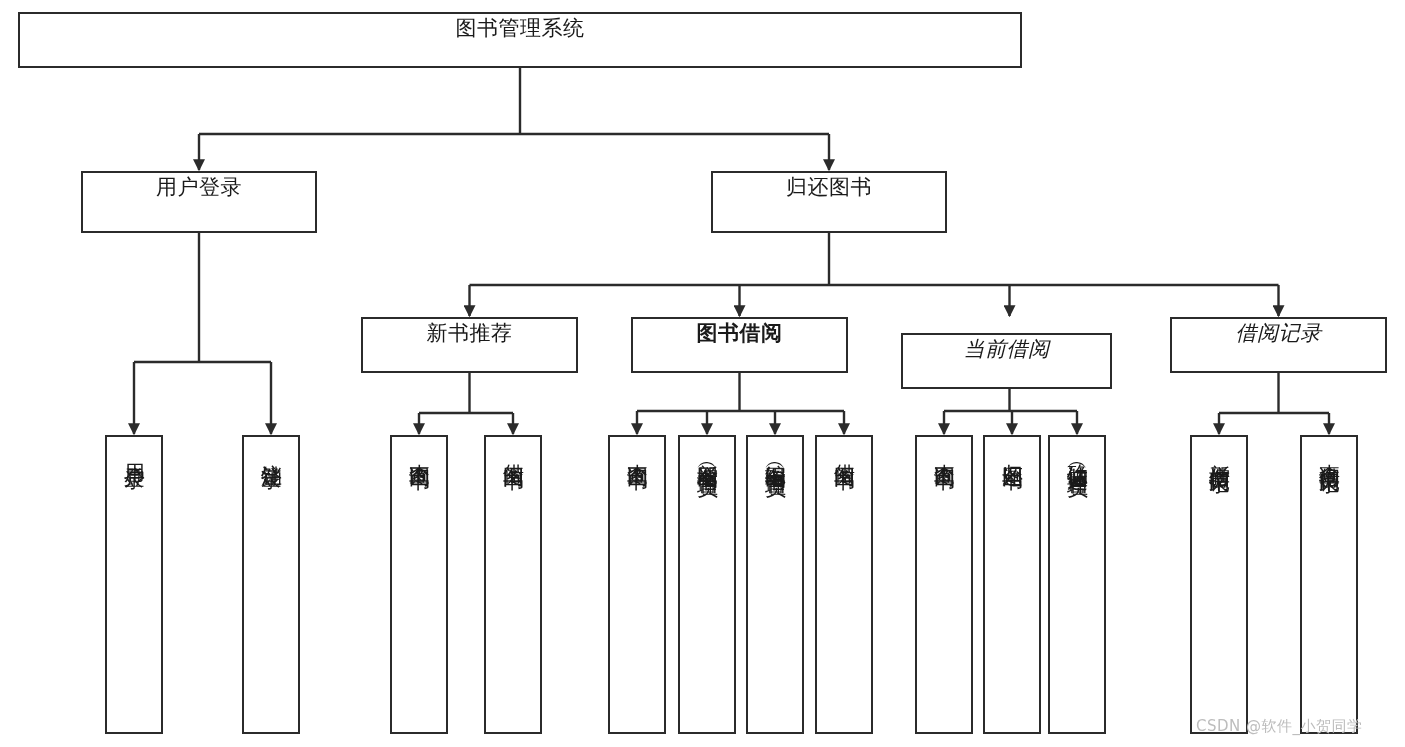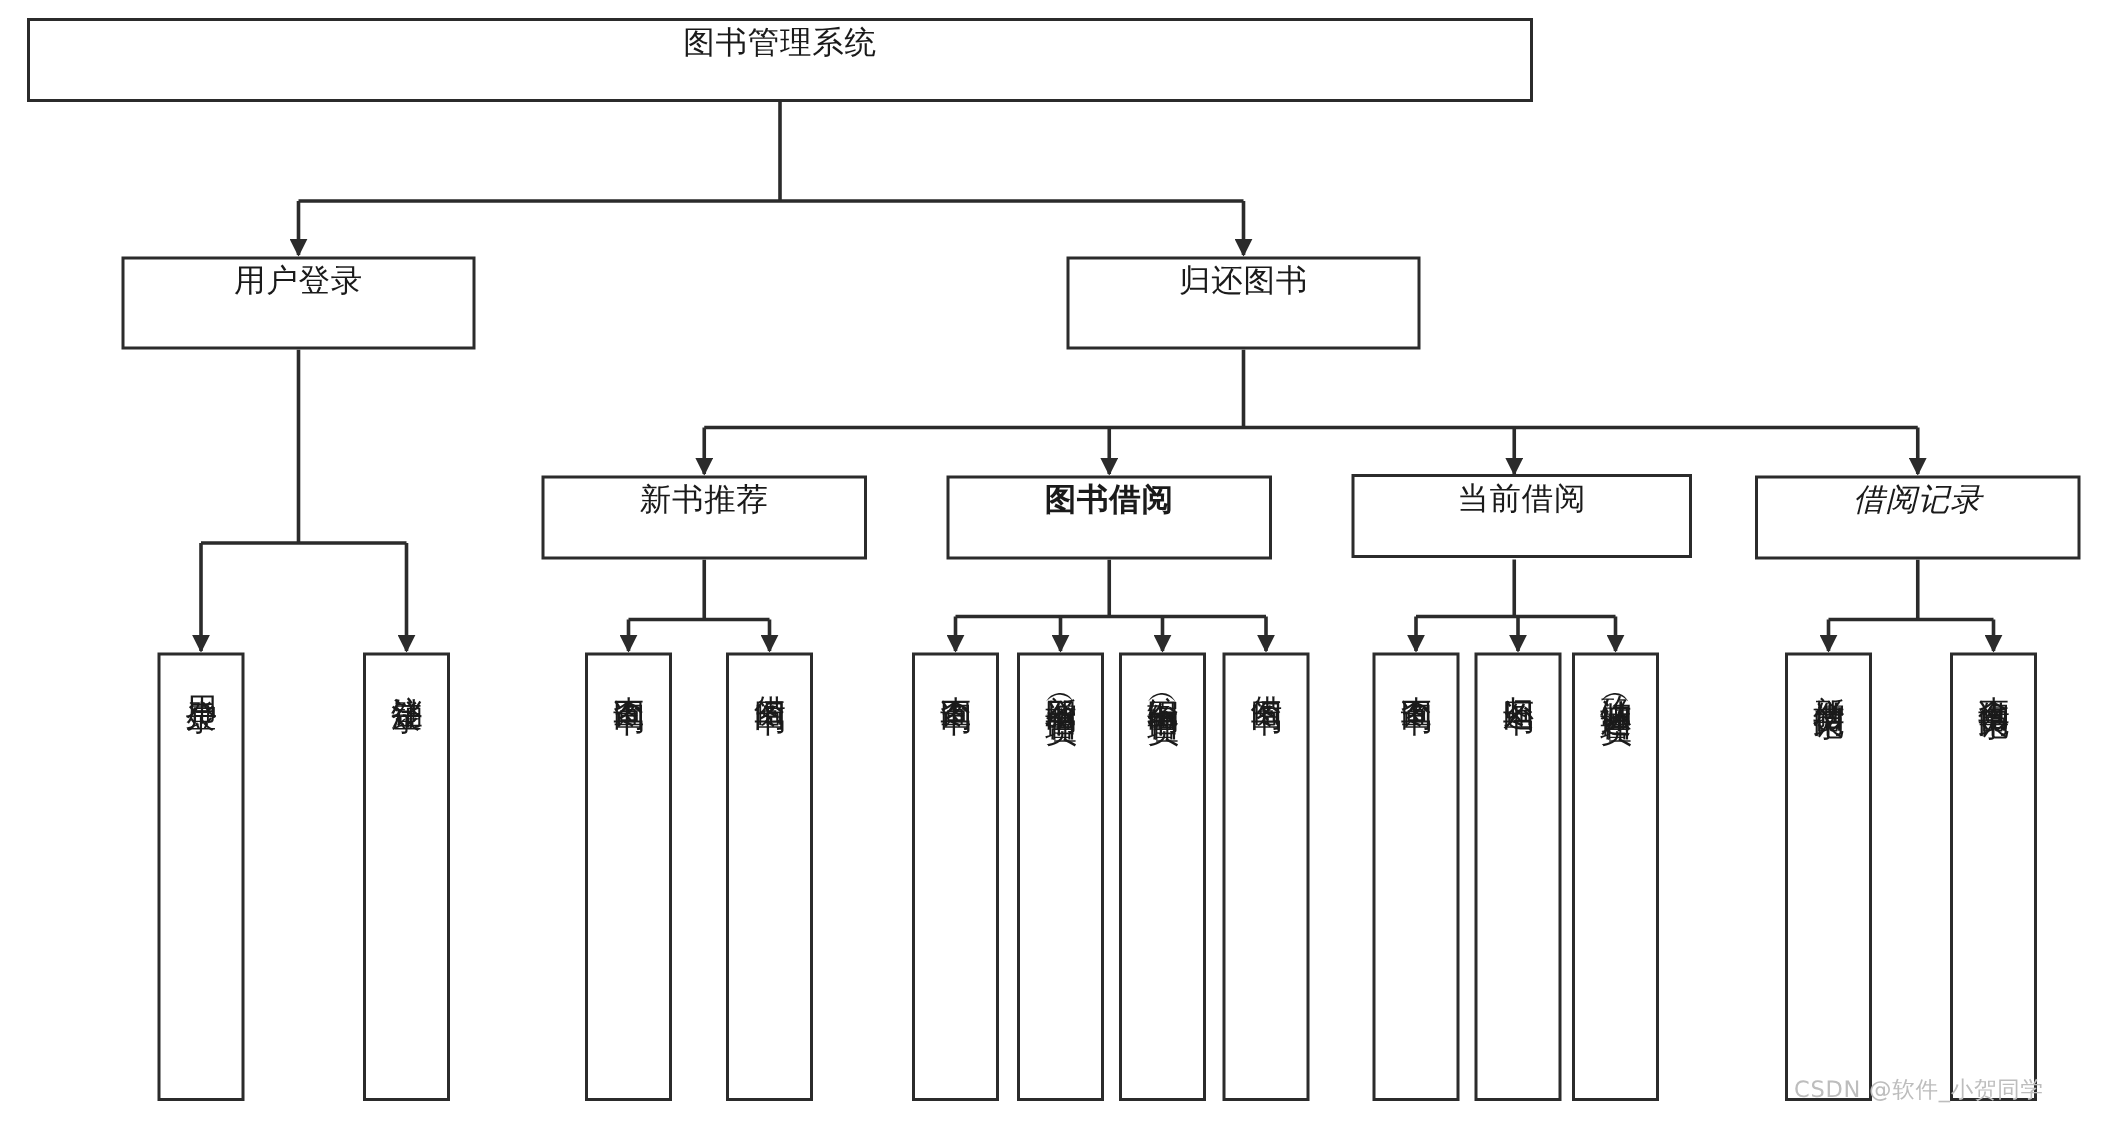--- a/index.html
+++ b/index.html
@@ -118,21 +118,21 @@
   <div class="node horiz" style="left: 711px; top: 171px; width: 236px; height: 62px;">
     <span>归还图书</span>
   </div>
 
   <div class="node horiz" style="left: 361px; top: 317px; width: 217px; height: 56px;">
     <span>新书推荐</span>
   </div>
   <div class="node horiz" style="left: 631px; top: 317px; width: 217px; height: 56px; font-weight: bold;">
     <span>图书借阅</span>
   </div>
-  <div class="node horiz" style="left: 901px; top: 316px; width: 227px; height: 56px;">
+  <div class="node horiz" style="left: 901px; top: 333px; width: 211px; height: 56px; font-style: italic;">
     <span>当前借阅</span>
   </div>
   <div class="node horiz" style="left: 1170px; top: 317px; width: 217px; height: 56px; font-style: italic;">
     <span>借阅记录</span>
   </div>
 
   <div class="node vert" style="left: 105px; top: 435px; width: 58px; height: 299px;">
     <span class="vlabel">用户登录</span>
   </div>
   <div class="node vert" style="left: 242px; top: 435px; width: 58px; height: 299px;">

